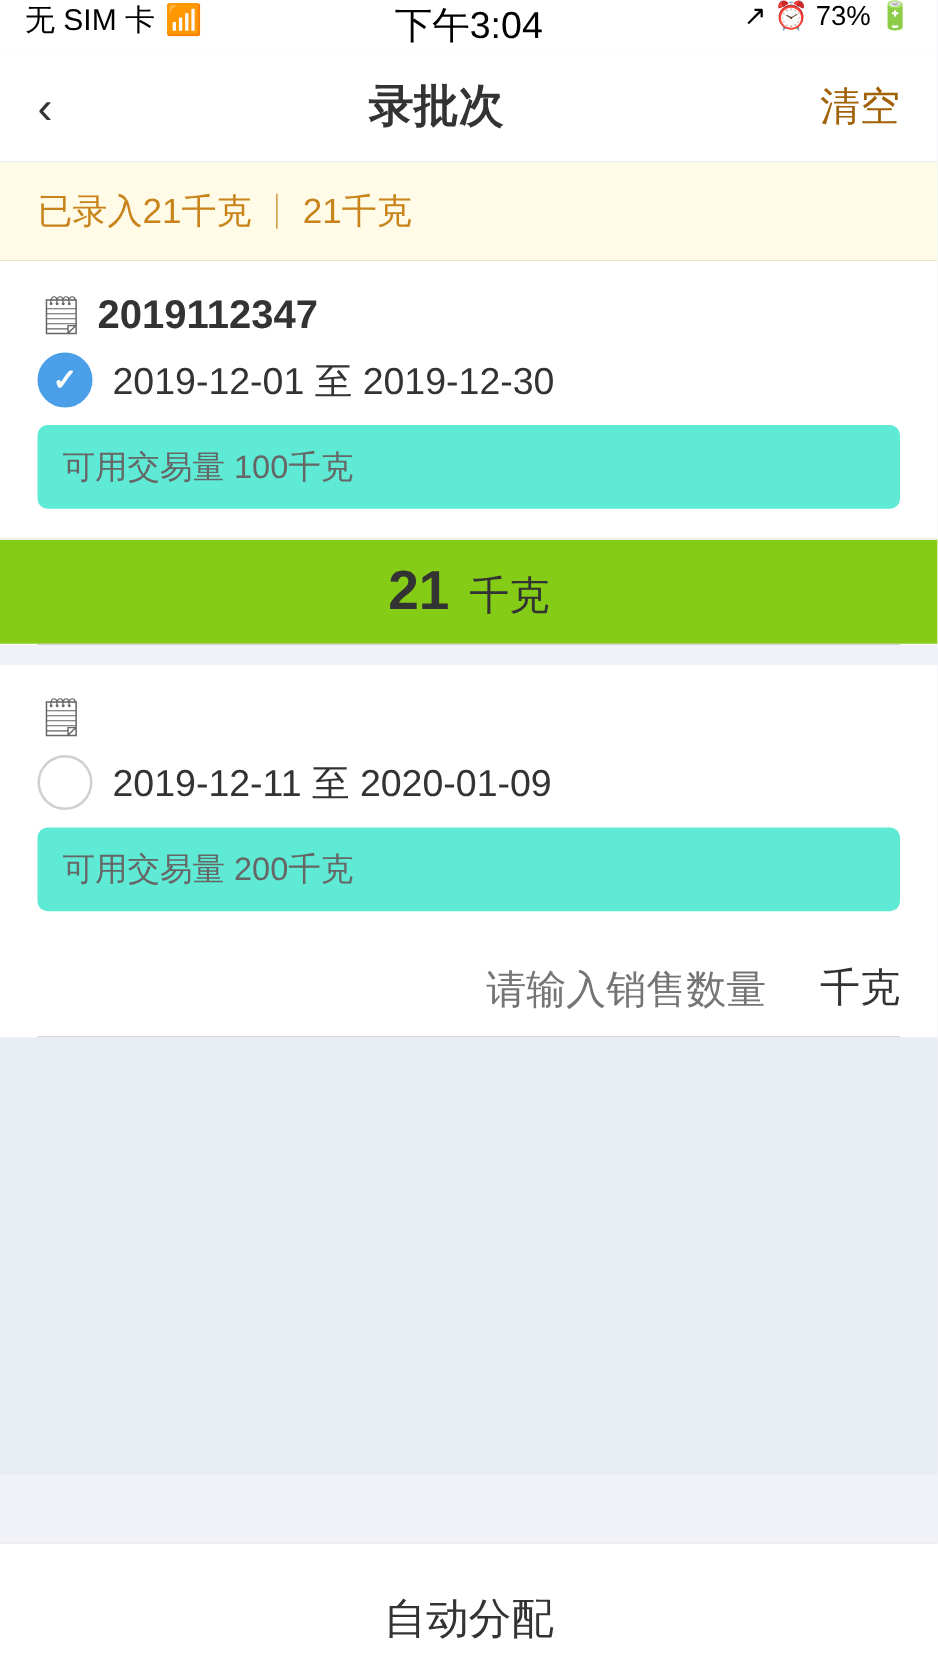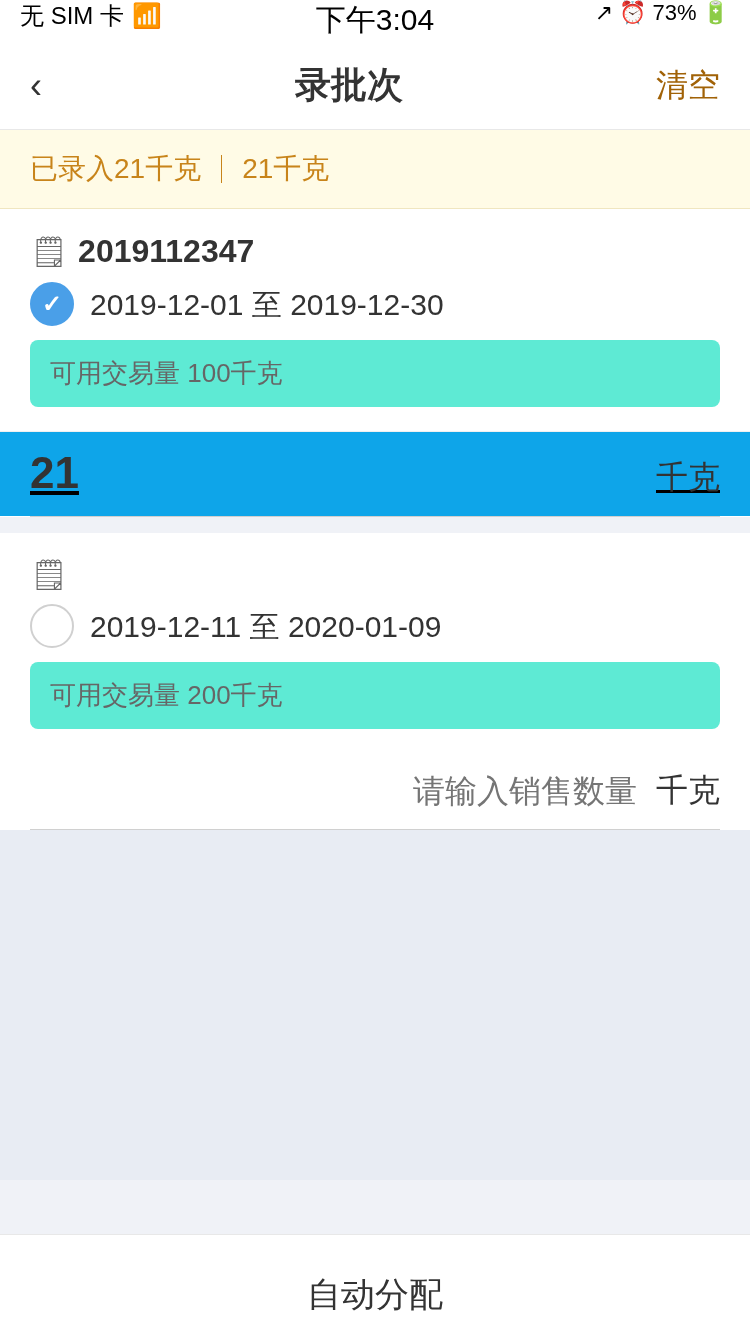--- a/index.html
+++ b/index.html
@@ -158,26 +158,25 @@
     }
     .batch-avail-text {
       font-size: 26px;
       color: #666;
     }
 
     
     .amount-row {
       display: flex;
       align-items: baseline;
-      justify-content: space-between;
+      justify-content: center;
       padding: 16px 30px;
       gap: 16px;
-      background: #0ea5e9;
+      background: #84cc16;
       border-top: 1px solid #f0f0f0;
-      text-decoration: underline;
     }
     .amount-value {
       font-size: 44px;
       font-weight: 600;
       color: #333;
     }
     .amount-unit {
       font-size: 32px;
       color: #333;
     }
@@ -201,21 +200,21 @@
       height: 16px;
       background: #f0f2f7;
     }
 
     
     .input-row {
       display: flex;
       align-items: center;
       justify-content: flex-end;
       padding: 16px 30px;
-      gap: 4px;
+      gap: 28px;
       background: #fff;
     }
     .input-unit {
       font-size: 32px;
       color: #333;
     }
     .input-underline {
       height: 1px;
       background: #d0d0d0;
       margin: 0 30px;

